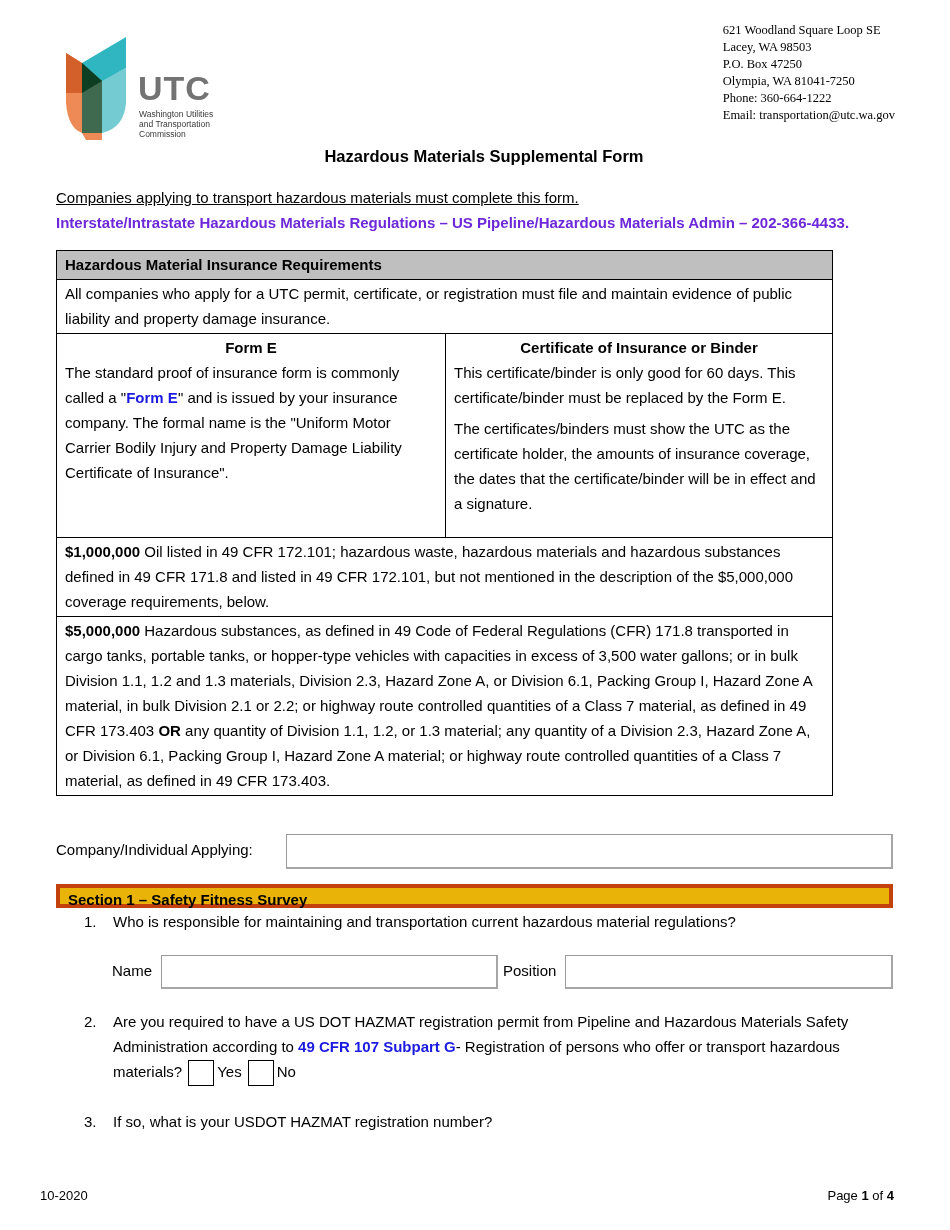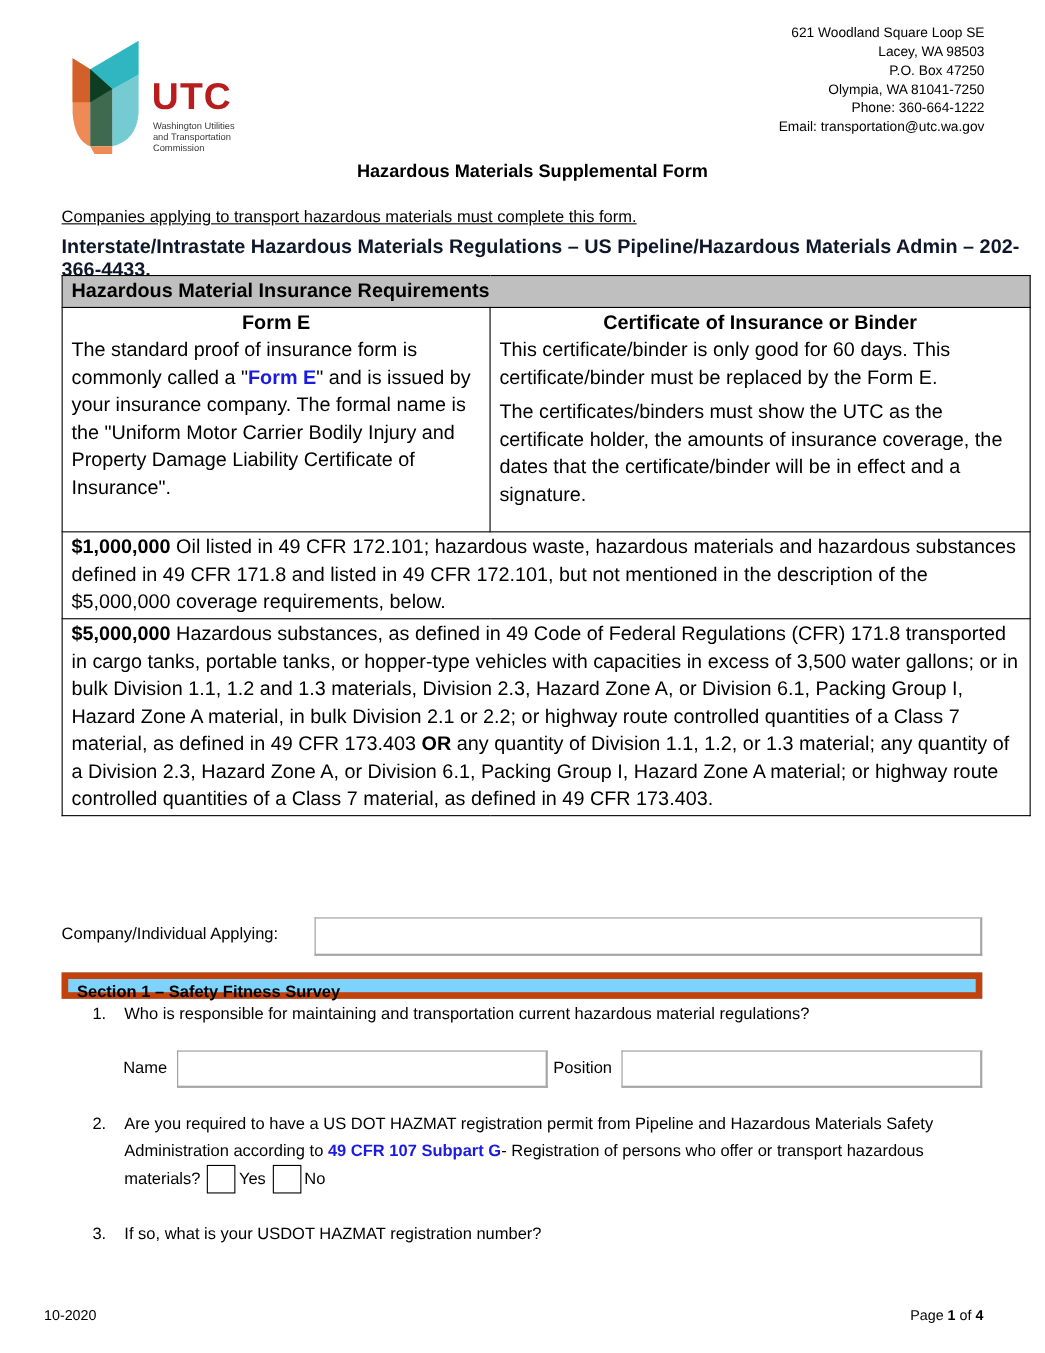--- a/index.html
+++ b/index.html
@@ -1,34 +1,34 @@
 <!DOCTYPE html>
 <html><head>
 <meta charset="utf-8">
 <style>
   html, body { margin: 0; padding: 0; background: #ffffff; }
   body { width: 950px; height: 1230px; position: relative; overflow: hidden;
          font-family: "Liberation Sans", "DejaVu Sans", sans-serif; color: #000; font-size: 15px; }
   .abs { position: absolute; }
   .logo { left: 62px; top: 33px; width: 180px; height: 110px; }
   .logo-text-big { position: absolute; left: 76px; top: 38px; font-size: 34px; font-weight: bold;
-                   color: #b91c1c; letter-spacing: 1px; line-height: 34px; }
+                   color: #737373; letter-spacing: 1px; line-height: 34px; }
   .logo-text-small { position: absolute; left: 77px; top: 76px; font-size: 8.5px; line-height: 10px; color: #3a3a3c; }
-  .address { right: 55px; top: 22px; text-align: right; font-size: 12.5px; line-height: 17px; }
+  .address { right: 55px; top: 22px; font-size: 12.5px; line-height: 17px; font-family: Liberation Serif, serif; }
   .title { left: 0; width: 968px; top: 147px; text-align: center; font-weight: bold; font-size: 16.5px; }
   .intro1 { left: 56px; top: 189px; font-size: 15px; text-decoration: underline; }
-  .intro2 { left: 56px; top: 214px; font-size: 18px; font-weight: bold; color: #0f172a; }
-  table.ins { position: absolute; left: 56px; top: 250px; width: 881px; border-collapse: collapse; font-size: 18px; padding-left: 48px; }
+  .intro2 { left: 56px; top: 214px; font-size: 15px; font-weight: bold; color: #6d28d9; }
+  table.ins { position: absolute; left: 56px; top: 250px; width: 777px; border-collapse: collapse; font-size: 15px; padding-left: 48px; }
   table.ins td { border: 1px solid #000; padding: 1px 8px 2px 8px; line-height: 25px; vertical-align: top; }
   .gray { background: #bfbfbf; font-weight: bold; }
   .colhead { text-align: center; font-weight: bold; }
   .blue { color: #1a1ae0; font-weight: bold; }
   .label-company { left: 56px; top: 841px; font-weight: normal; }
   .input { position: absolute; border: 1px solid #9a9a9a; border-right: 2px solid #a6a6a6; border-bottom: 2px solid #a6a6a6; background: #fff; }
-  .section-head { left: 56px; top: 884px; width: 837px; height: 24px; background: #7dd3fc; border: 6px solid #c2410c;
+  .section-head { left: 56px; top: 884px; width: 837px; height: 24px; background: #eab308; border: 4px solid #c2410c;
                   font-weight: bold; line-height: 24px; padding-left: 8px; box-sizing: border-box; }
   .q { position: absolute; left: 84px; font-size: 15px; line-height: 25px; }
   .qnum { position: absolute; left: -0px; }
   .qtext { margin-left: 29px; display: block; }
   .checkbox { display: inline-block; width: 26px; height: 26px; border: 1px solid #000; vertical-align: middle; margin: 0 3px 0 6px; box-sizing: border-box; }
   .footer-left { left: 40px; top: 1188px; font-size: 13px; }
   .footer-right { right: 56px; top: 1188px; font-size: 13px; }
 </style>
 </head>
 <body>
@@ -61,20 +61,23 @@
 </div>
 
 <div class="abs title">Hazardous Materials Supplemental Form</div>
 <div class="abs intro1">Companies applying to transport hazardous materials must complete this form.</div>
 <div class="abs intro2">Interstate/Intrastate Hazardous Materials Regulations – US Pipeline/Hazardous Materials Admin – 202-366-4433.</div>
 
 <table class="ins">
   <tbody>
       <tr>
         <td colspan="2" class="gray">Hazardous Material Insurance Requirements</td>
+      </tr>
+  <tr>
+        <td colspan="2">All companies who apply for a UTC permit, certificate, or registration must file and maintain evidence of public liability and property damage insurance.</td>
       </tr>
   <tr>
     <td style="width:372px; height:200px;">
       <div class="colhead">Form E</div>
       <div><span>The standard proof of insurance form is commonly called a "</span><span class="blue">Form E</span><span>" and is issued by your insurance company. The formal name is the "Uniform Motor Carrier Bodily Injury and Property Damage Liability Certificate of Insurance".</span></div>
     </td>
     <td>
       <div class="colhead">Certificate of Insurance or Binder</div>
       <div>This certificate/binder is only good for 60 days. This certificate/binder must be replaced by the Form E.</div>
       <div style="margin-top:6px;">The certificates/binders must show the UTC as the certificate holder, the amounts of insurance coverage, the dates that the certificate/binder will be in effect and a signature.</div>

